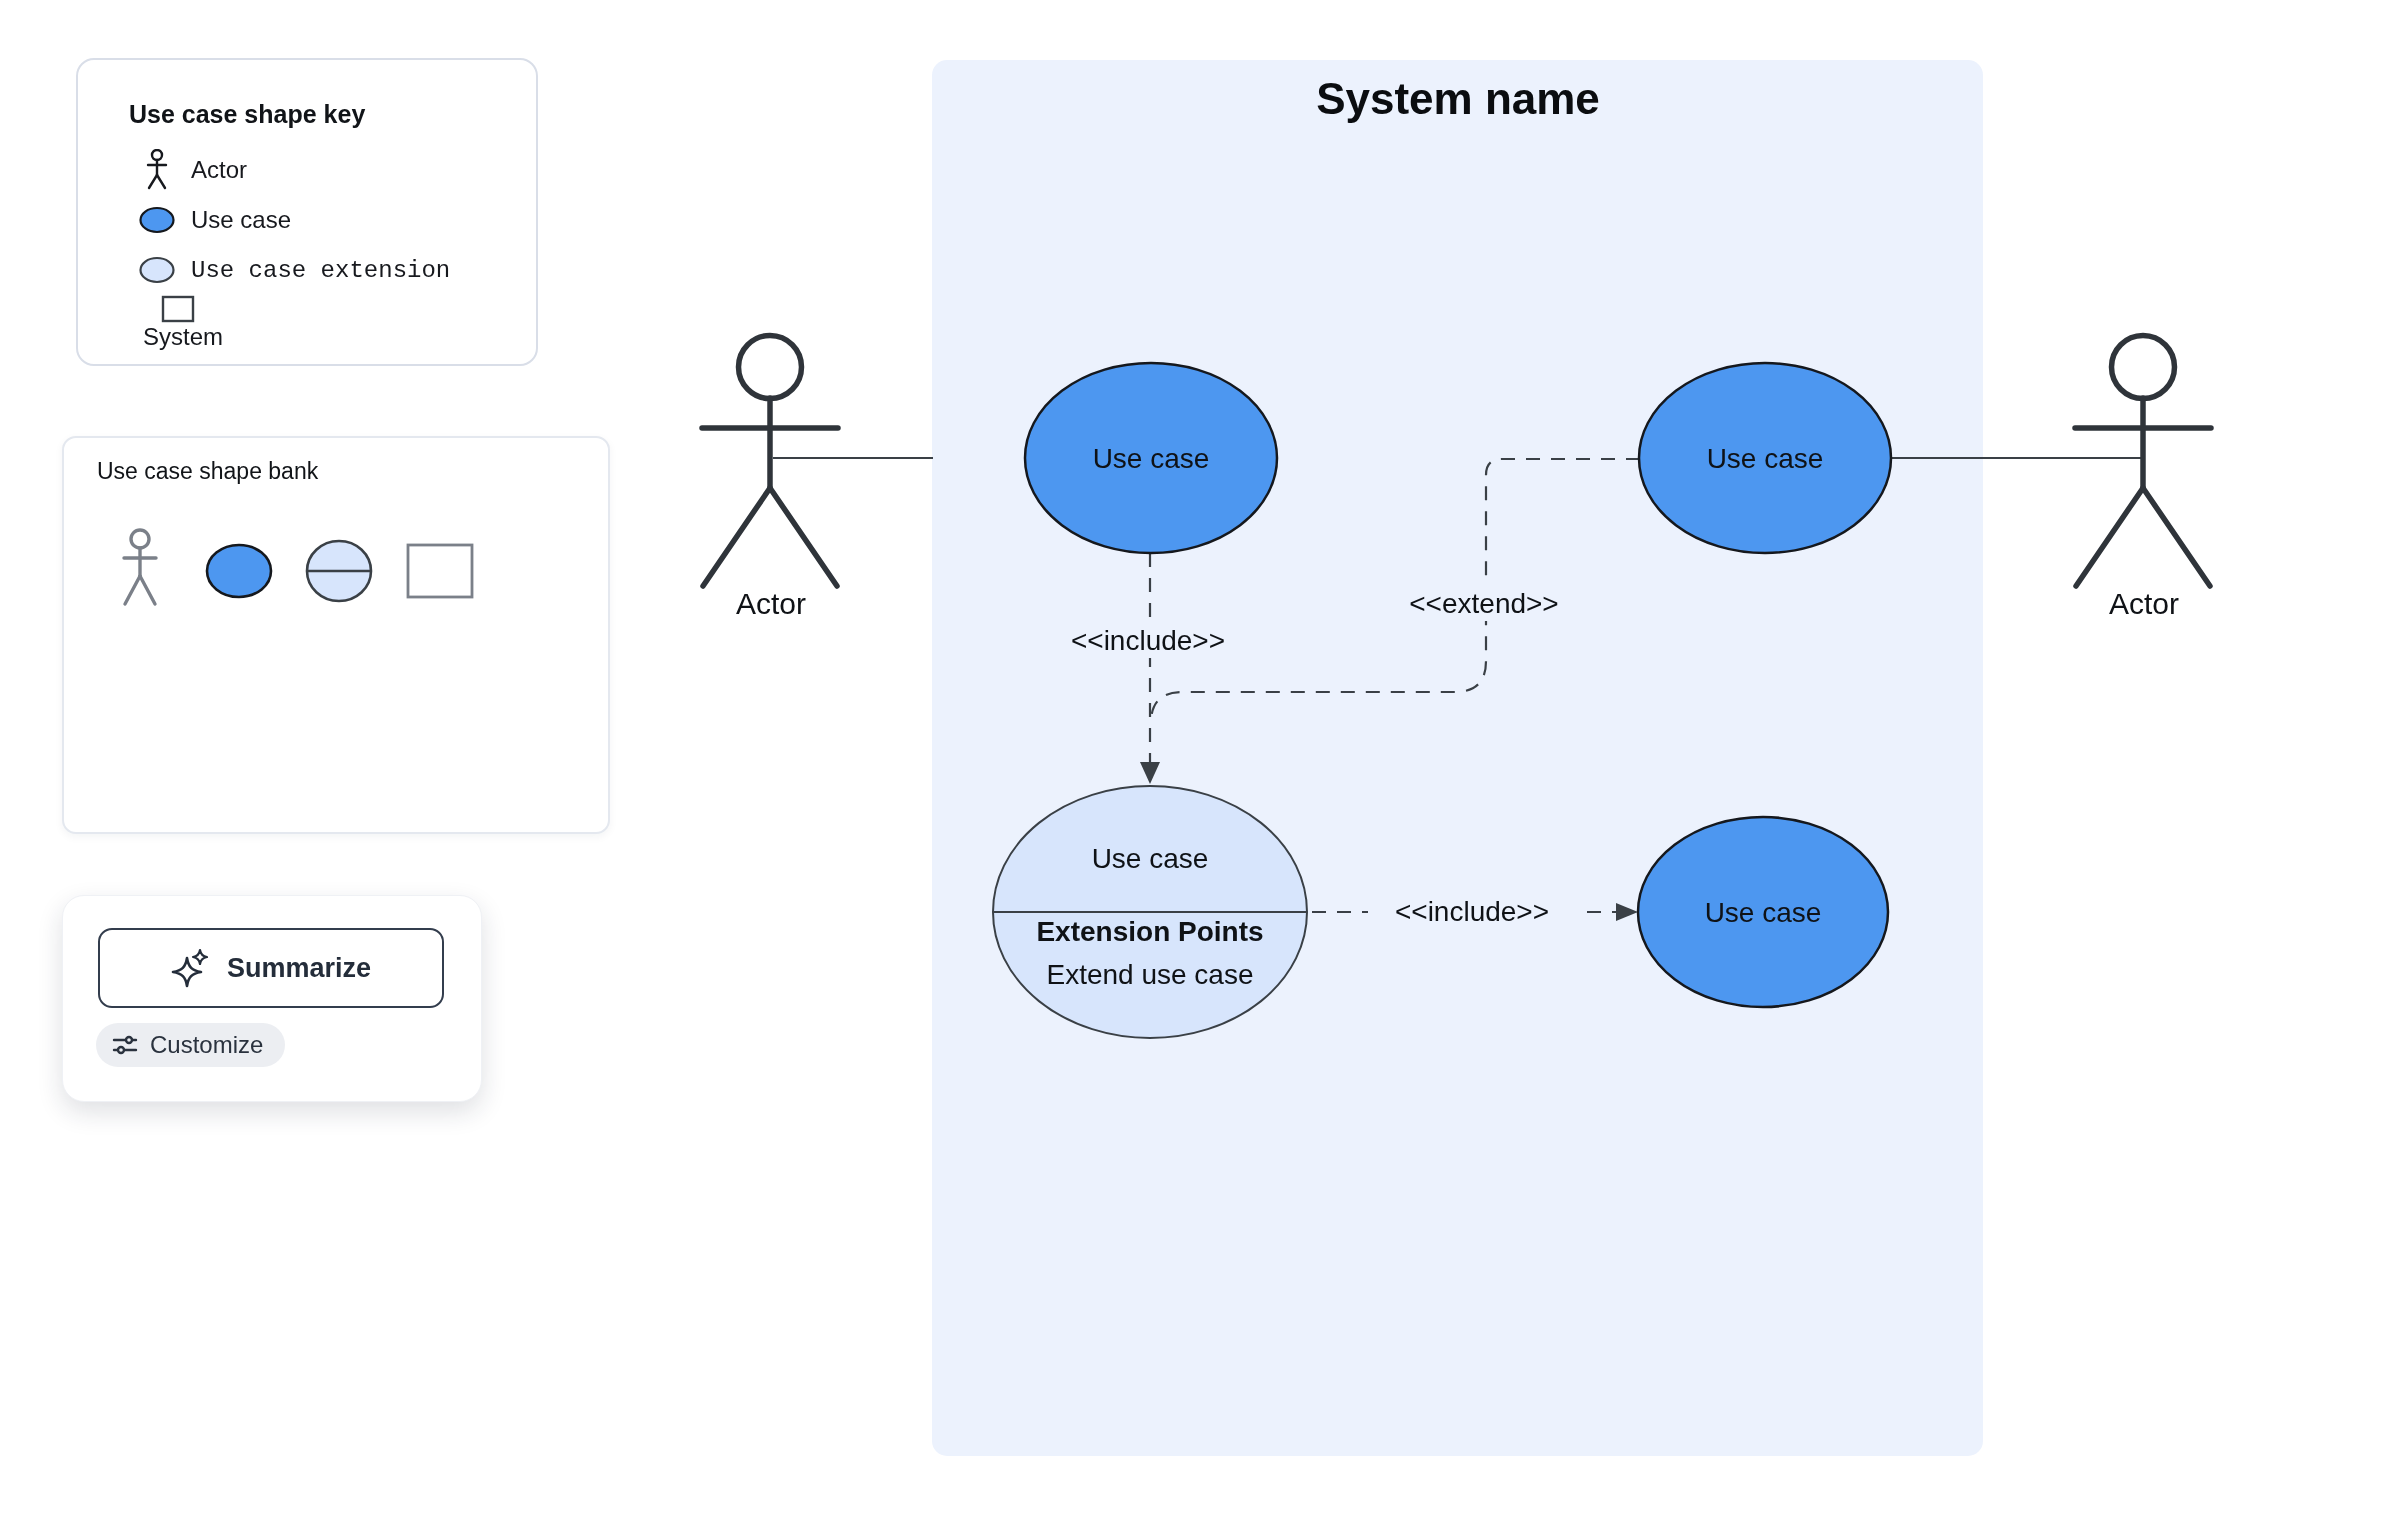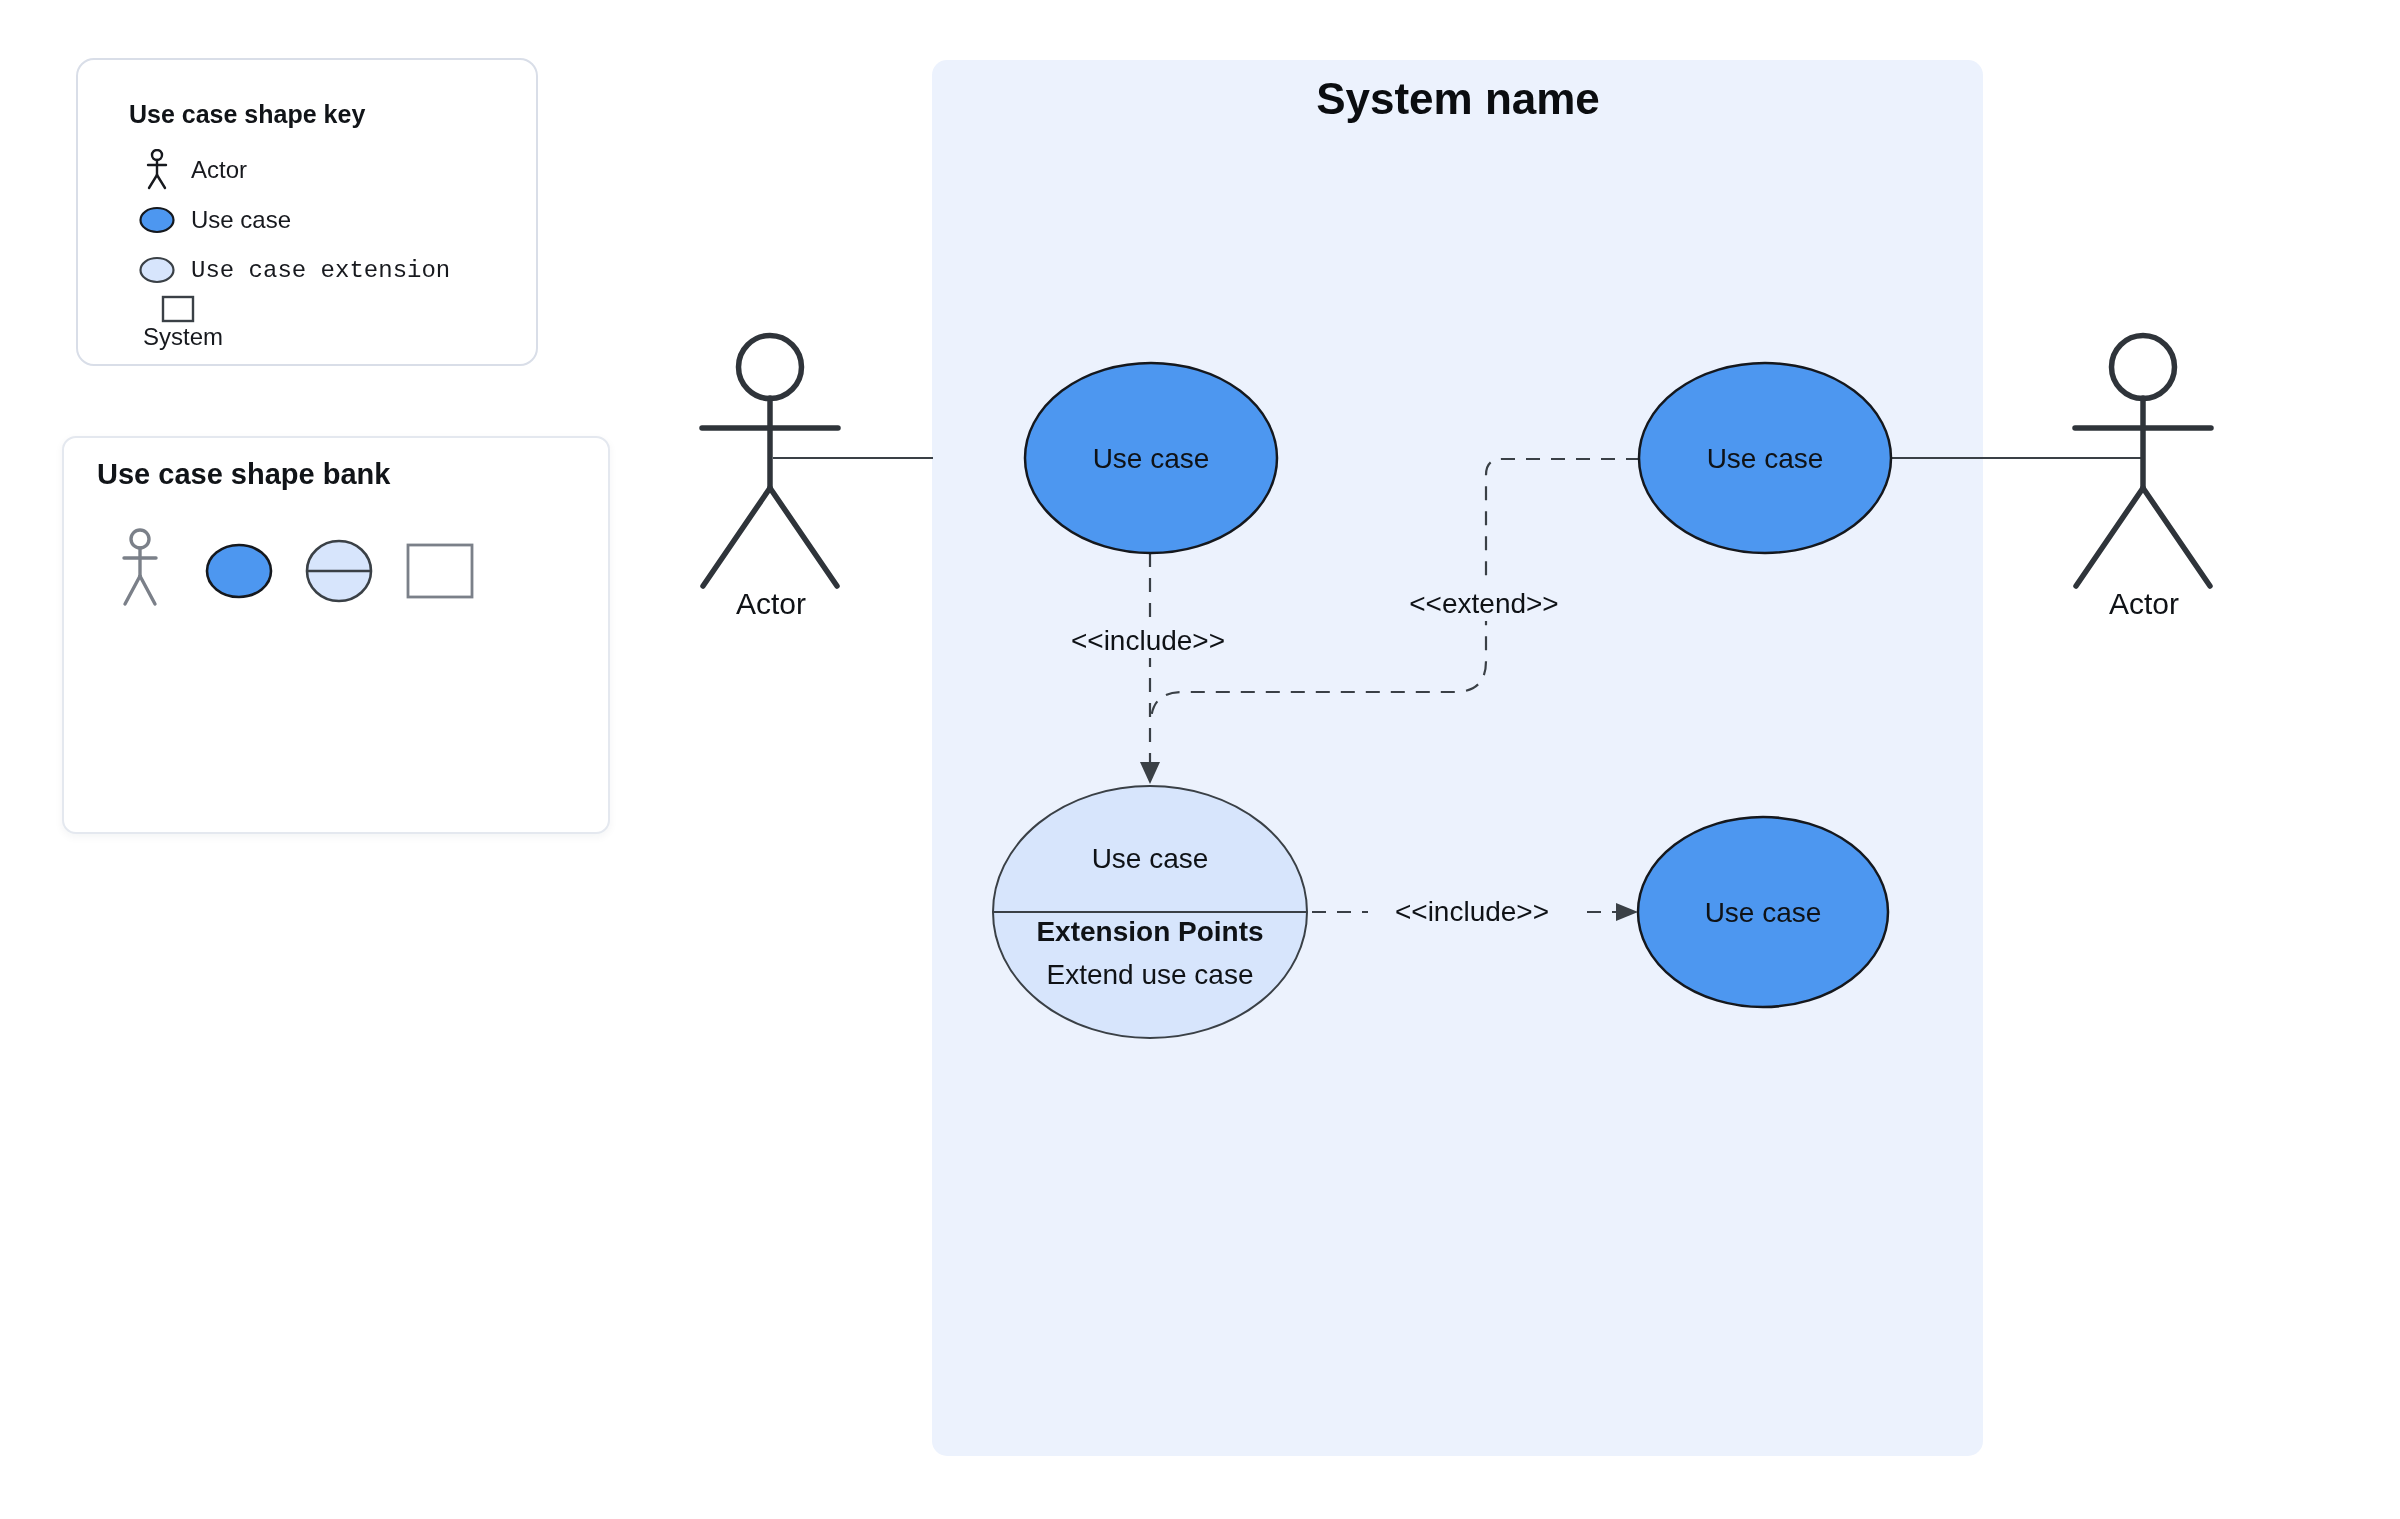--- a/index.html
+++ b/index.html
@@ -9,21 +9,21 @@
   
   .card{position:absolute;background:#fff;box-sizing:border-box;}
   #shape-key-card{left:76px;top:58px;width:462px;height:308px;border:2px solid #D9DEE8;border-radius:18px;}
   #shape-key-card .card-title{position:absolute;left:51px;top:40px;font-size:25px;font-weight:bold;color:#111418;}
   .key-row{position:absolute;left:55px;height:50px;display:flex;align-items:center;}
   .key-icon{width:48px;display:flex;justify-content:center;align-items:center;}
   .key-label{margin-left:10px;font-size:24px;color:#17191E;}
 
   #shape-bank-card{left:62px;top:436px;width:548px;height:398px;border:2px solid #E4E8EF;border-radius:14px;
                    box-shadow:0 3px 8px rgba(20,30,50,.05);}
-  #shape-bank-card .card-title{position:absolute;left:33px;top:20px;font-size:29px;font-weight:bold;color:#111418;}
+  #shape-bank-card .card-title{position:absolute;left:33px;top:20px;font-size:23px;font-weight:normal;color:#111418;}
   .bank-shape{position:absolute;}
 
   #ai-card{left:62px;top:895px;width:420px;height:207px;border:1px solid #EFF1F5;border-radius:22px;
            box-shadow:0 10px 26px rgba(25,35,55,.14);}
   #summarize-btn{position:absolute;left:35px;top:32px;width:346px;height:80px;background:#fff;
                  border:2.5px solid #333D4D;border-radius:14px;display:flex;align-items:center;justify-content:center;
                  gap:16px;cursor:pointer;}
   #summarize-btn .btn-label{font-size:27px;font-weight:bold;color:#242D3A;}
   #customize-btn{position:absolute;left:33px;top:127px;height:44px;background:#ECEEF2;border:none;border-radius:22px;
                  display:flex;align-items:center;gap:12px;padding:0 22px 0 16px;cursor:pointer;}
@@ -179,14 +179,37 @@
       </svg>
     </span>
 
     <span class="bank-shape" style="left:342px;top:105px;">
       <svg width="68" height="56" viewBox="0 0 68 56">
         <rect x="2" y="2" width="64" height="52" fill="#FFFFFF" stroke="#7B8089" stroke-width="2.8"></rect>
       </svg>
     </span>
   </div>
 
+  <div id="ai-card" class="card">
+    <button id="summarize-btn">
+      <span style="display:flex;">
+        <svg width="40" height="40" viewBox="0 0 40 40" fill="none">
+          <path d="M16 10 C17.4 19 21 22.6 30 24 C21 25.4 17.4 29 16 38 C14.6 29 11 25.4 2 24 C11 22.6 14.6 19 16 10 Z" stroke="#242D3A" stroke-width="2.6" stroke-linejoin="round"></path>
+          <path d="M29 2 C29.7 6.5 31.5 8.3 36 9 C31.5 9.7 29.7 11.5 29 16 C28.3 11.5 26.5 9.7 22 9 C26.5 8.3 28.3 6.5 29 2 Z" stroke="#242D3A" stroke-width="2.2" stroke-linejoin="round"></path>
+        </svg>
+      </span>
+      <span class="btn-label">Summarize</span>
+    </button>
+
+    <button id="customize-btn">
+      <span style="display:flex;">
+        <svg width="26" height="24" viewBox="0 0 26 24" fill="none" stroke="#2A323E" stroke-width="2.4" stroke-linecap="round">
+          <line x1="2" y1="7" x2="24" y2="7"></line>
+            <circle cx="17" cy="7" r="3" fill="#ECEEF2"></circle>
+          <line x1="2" y1="17" x2="24" y2="17"></line>
+            <circle cx="9" cy="17" r="3" fill="#ECEEF2"></circle>
+        </svg>
+      </span>
+      <span class="btn-label">Customize</span>
+    </button>
+  </div>
 
 </div>
 
 </body></html>

